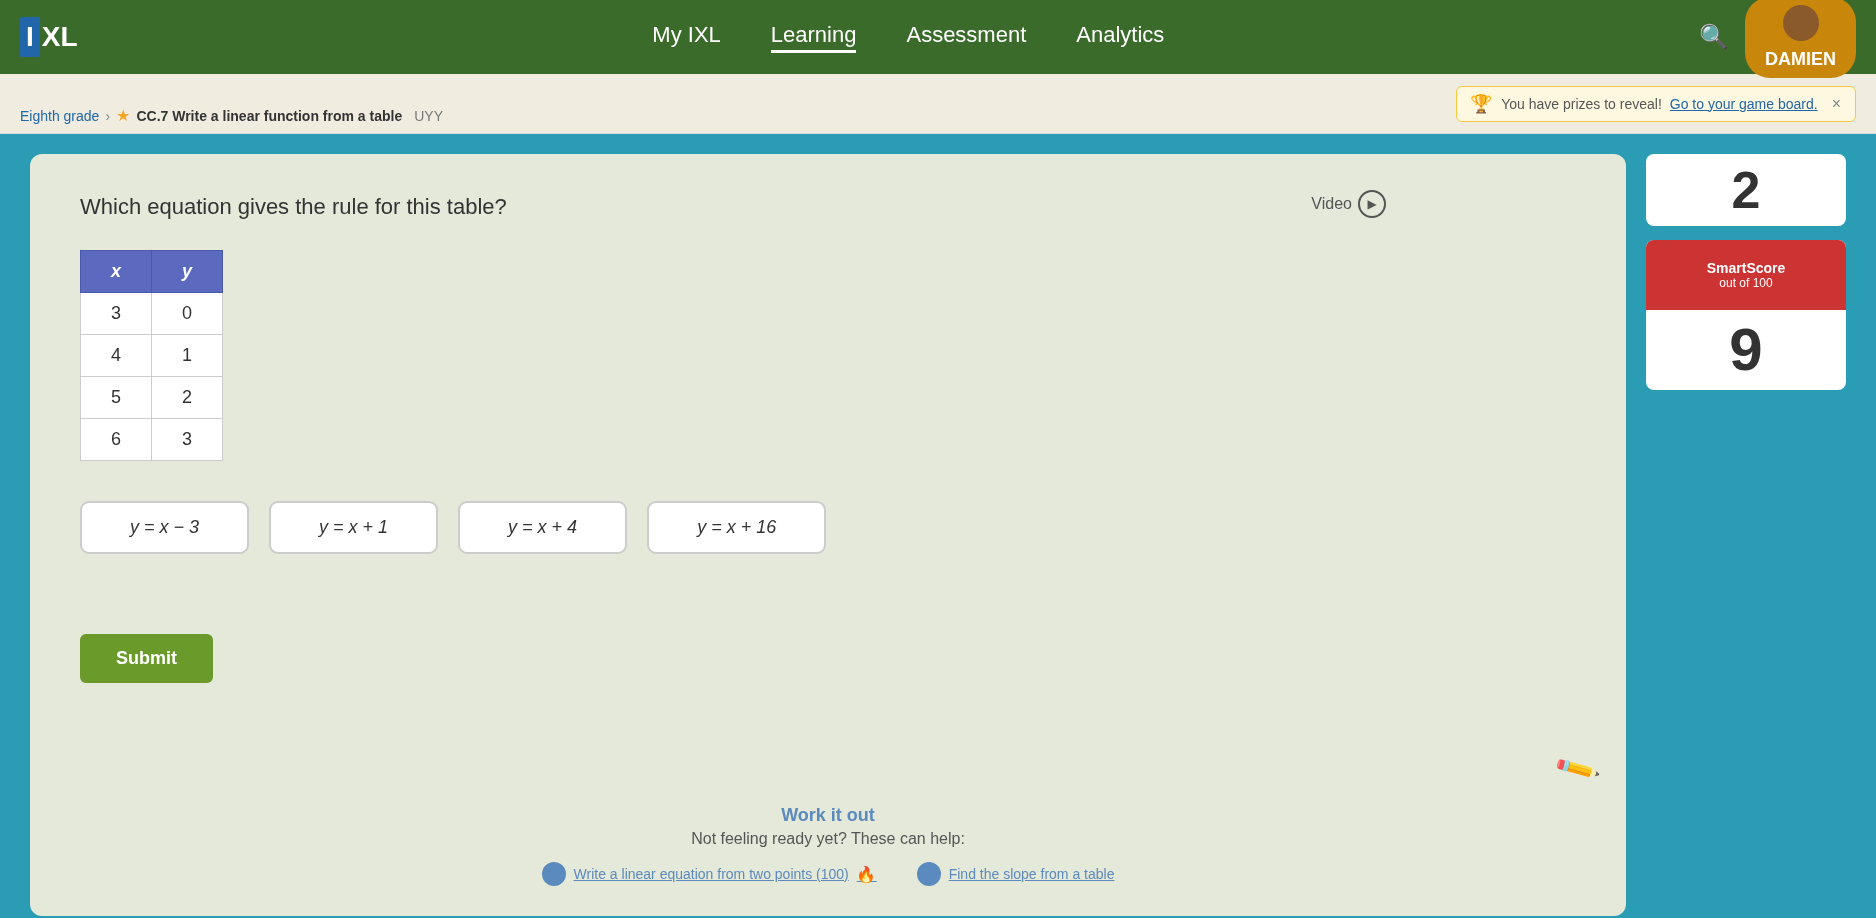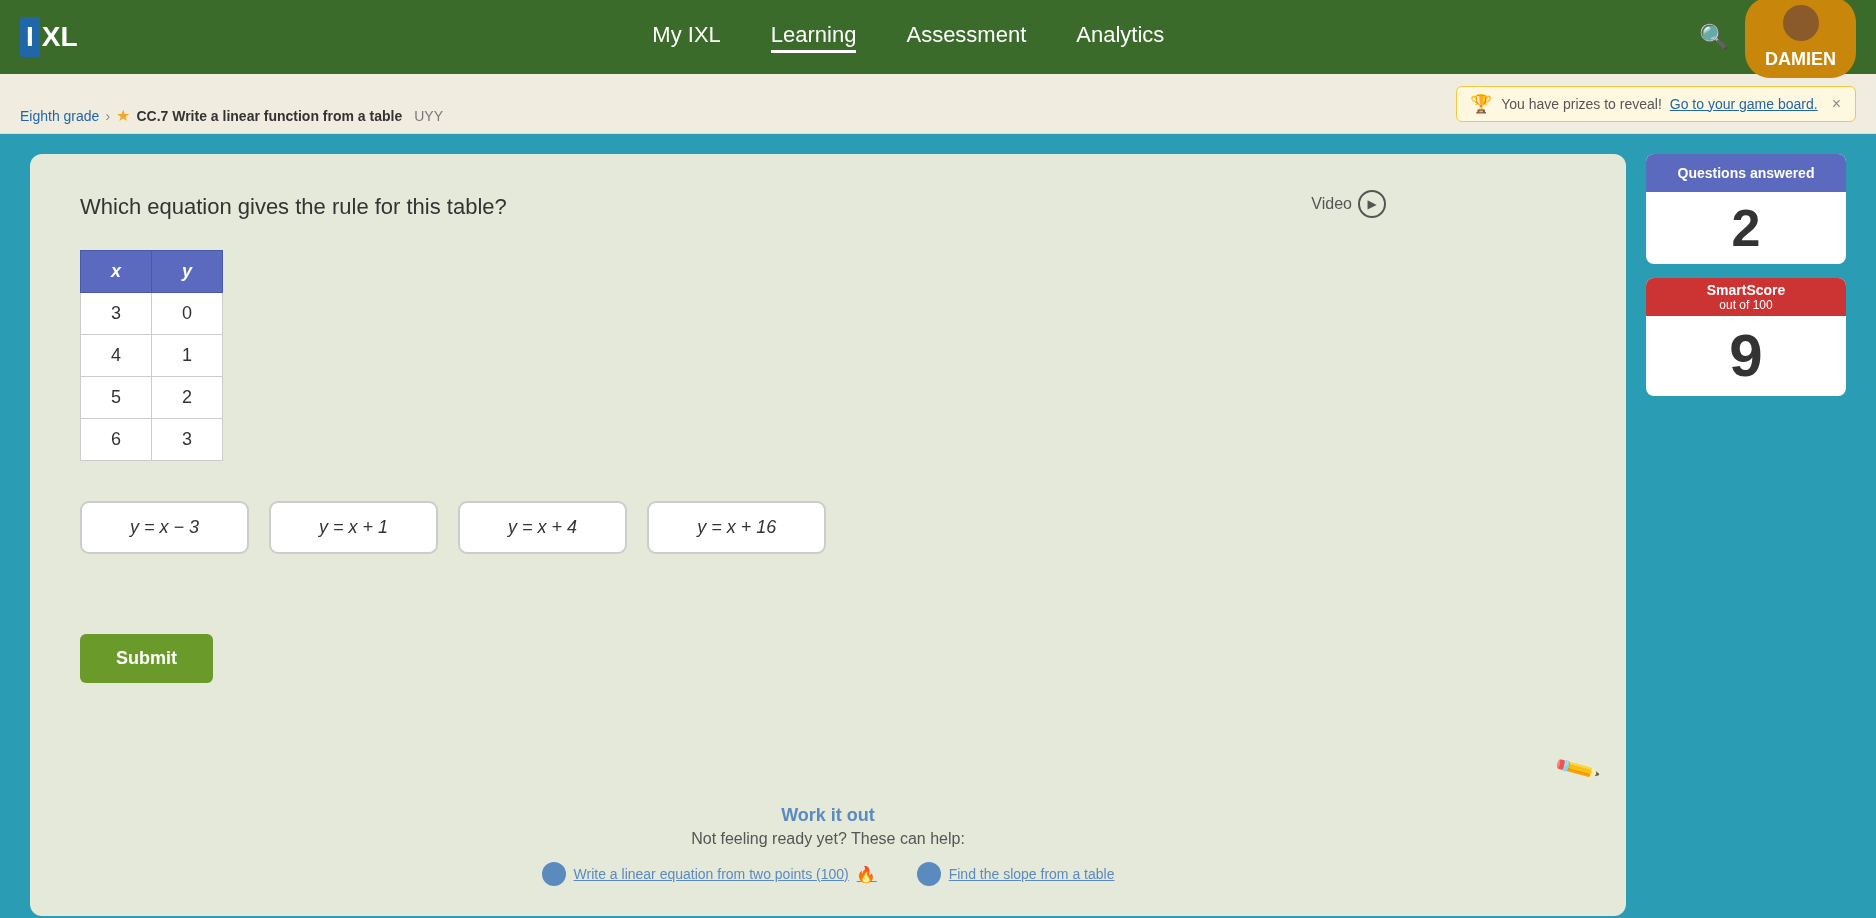--- a/index.html
+++ b/index.html
@@ -316,21 +316,21 @@
 
     .smart-score-card {
       background: white;
       border-radius: 8px;
       overflow: hidden;
       text-align: center;
     }
     .smart-score-header {
       background: #cc3333;
       color: white;
-      padding: 4px 8px;
+      padding: 20px 8px;
       font-size: 14px;
       font-weight: bold;
     }
     .smart-score-sub {
       font-size: 12px;
       font-weight: normal;
     }
     .smart-score-value {
       font-size: 60px;
       font-weight: bold;
@@ -470,22 +470,20 @@
           <span>Find the slope from a table</span>
         </a>
       </div>
     </div>
 
   </div>
 
   <div class="sidebar">
 
     <div class="sidebar-card">
-      <div class="sidebar-card-header">Questions
-answered</div>
       <div class="sidebar-card-value">2</div>
     </div>
 
 
     <div class="smart-score-card">
       <div class="smart-score-header">
         <div>SmartScore</div>
         <div class="smart-score-sub">out of 100</div>
       </div>
       <div class="smart-score-value">9</div>

